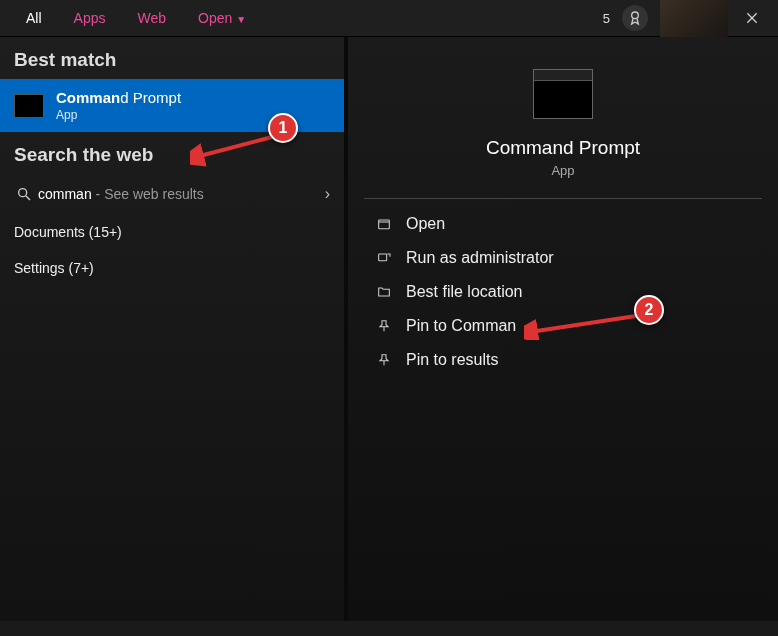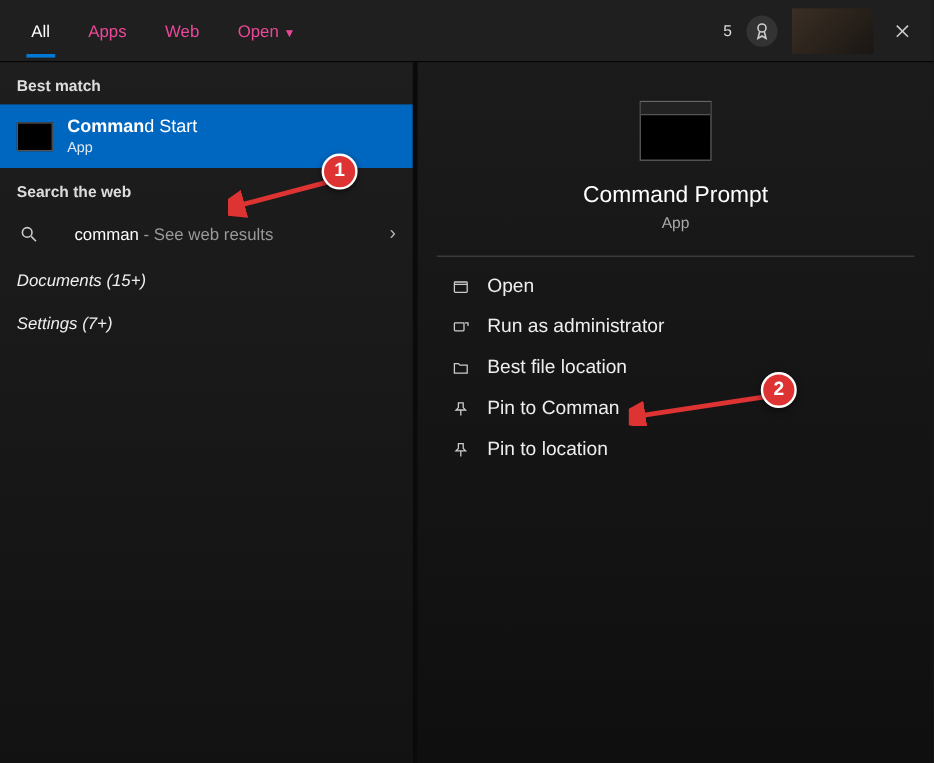--- a/index.html
+++ b/index.html
@@ -1,46 +1,46 @@
 <!DOCTYPE html>
 <html><head>
   <meta charset="utf-8">
   <style>
     * { box-sizing: border-box; margin: 0; padding: 0; font-family: "Segoe UI", Arial, sans-serif; }
     body { width: 778px; height: 636px; background: #1a1a1a; color: #fff; overflow: hidden; position: relative; }
     
-    .header { height: 52px; display: flex; align-items: center; background: #1f1f1f; border-bottom: 1px solid #000; }
+    .header { height: 37px; display: flex; align-items: center; background: #1f1f1f; border-bottom: 1px solid #000; }
     .tabs { display: flex; padding-left: 10px; }
     .tab { padding: 14px 16px; font-size: 14px; color: #ec4899; cursor: pointer; position: relative; }
     .tab.active { color: #fff; }
     .tab.active::after { content: ""; position: absolute; left: 12px; right: 12px; bottom: 0; height: 3px; background: #0078d4; }
     .tab.more .chev { margin-left: 4px; font-size: 10px; }
     .header-right { margin-left: auto; display: flex; align-items: center; gap: 12px; padding-right: 14px; }
     .reward-badge { width: 26px; height: 26px; border-radius: 50%; background: #333; display: flex; align-items: center; justify-content: center; }
     .avatar { width: 68px; height: 38px; background: linear-gradient(135deg, #3a2f24, #1a1613); }
     .close-btn { width: 24px; height: 24px; display:flex; align-items:center; justify-content:center; color:#ccc; cursor:pointer; font-size:18px; }
     .reward-count { font-size: 13px; color: #ddd; }
 
     .body { display: flex; height: calc(636px - 52px); }
     .left { width: 344px; background: linear-gradient(#1e1e1e, #121212); position: relative; }
     .right { flex: 1; background: linear-gradient(#1b1b1b, #0f0f0f); border-left: 4px solid #0a0a0a; padding: 24px 16px 0; position: relative; }
 
-    .section-label { font-size: 13px; color: #ddd; font-weight: 600; padding: 12px 14px 8px; }
+    .section-label { font-size: 19px; color: #ddd; font-weight: 600; padding: 12px 14px 8px; }
     .best-match-item { display: flex; align-items: center; padding: 10px 14px; background: #0067c0; cursor: pointer; gap: 12px; }
     .cmd-thumb { width: 30px; height: 24px; background: #000; border: 1px solid #555; }
     .result-title { font-size: 15px; color: #fff; font-weight: 600; }
     .result-sub { font-size: 12px; color: #e0e8f0; margin-top: 2px; }
 
-    .web-row { display: flex; align-items: center; padding: 10px 14px; gap: 28px; cursor: pointer; }
+    .web-row { display: flex; align-items: center; padding: 10px 14px; gap: 4px; cursor: pointer; }
     .search-glyph { width: 20px; height: 20px; display:flex; align-items:center; justify-content:center; color:#ccc; }
     .web-text { font-size: 14px; color: #fff; }
     .web-text .dim { color: #999; }
     .chev-right { margin-left: auto; color: #bbb; font-size: 16px; }
 
-    .cat-row { font-size: 14px; color: #eee; padding: 10px 14px; cursor: pointer; font-style: italic; }
+    .cat-row { font-size: 14px; color: #eee; padding: 10px 14px; cursor: pointer; }
 
     .preview-icon-wrap { display:flex; justify-content:center; margin-top: 8px; margin-bottom: 18px; }
     .preview-icon { width: 60px; height: 50px; background: #000; border: 1px solid #666; position: relative; }
     .preview-icon::before { content: ""; position: absolute; top: 0; left: 0; right: 0; height: 10px; background: #222; border-bottom: 1px solid #555; }
     .preview-title { text-align: center; font-size: 19px; color: #fff; }
     .preview-sub { text-align: center; font-size: 13px; color: #aaa; margin-top: 4px; margin-bottom: 20px; }
     .divider { height: 1px; background: #444; margin: 0 0 8px; }
 
     .action-row { display: flex; align-items: center; gap: 14px; padding: 8px 12px; font-size: 16px; color: #eee; cursor: pointer; }
     .action-row svg { width: 16px; height: 16px; flex-shrink: 0; }
@@ -78,21 +78,21 @@
   </div>
 </div>
 
 <div class="body">
   <div class="left">
     <div class="section-label">Best match</div>
     <div class="best-match-item">
       <div class="cmd-thumb"></div>
       <div>
         <div class="result-title">
-          <span style="font-weight:700">Comman</span><span style="font-weight:400">d Start</span>
+          <span style="font-weight:700">Comman</span><span style="font-weight:400">d Prompt</span>
         </div>
         <div class="result-sub">App</div>
       </div>
     </div>
 
     <div class="section-label">Search the web</div>
     <div class="web-row">
       <div class="search-glyph">
         <svg viewBox="0 0 24 24" width="16" height="16" fill="none" stroke="#ccc" stroke-width="2">
             <circle cx="10" cy="10" r="6"></circle>
@@ -152,21 +152,21 @@
           <path d="M9 4h6v6l3 3H6l3-3z"></path>
           <line x1="12" y1="13" x2="12" y2="20"></line>
         </svg>
       <span>Pin to Comman</span>
     </div>
     <div class="action-row">
       <svg viewBox="0 0 24 24" fill="none" stroke="#ccc" stroke-width="1.6">
           <path d="M9 4h6v6l3 3H6l3-3z"></path>
           <line x1="12" y1="13" x2="12" y2="20"></line>
         </svg>
-      <span>Pin to location</span>
+      <span>Pin to results</span>
     </div>
 
     <div class="marker" style="top: 258px; left: 286px;">2</div>
     <svg class="arrow2" width="120" height="30" style="position:absolute; top: 273px; left: 176px;">
       <defs>
           <marker id="ah2" markerWidth="10" markerHeight="10" refX="2" refY="3" orient="auto">
             <path d="M0,0 L0,6 L8,3 z" fill="#d33"></path>
           </marker>
         </defs>
       <line x1="112" y1="6" x2="6" y2="22" stroke="#d33" stroke-width="4" marker-end="url(#ah2)"></line>

